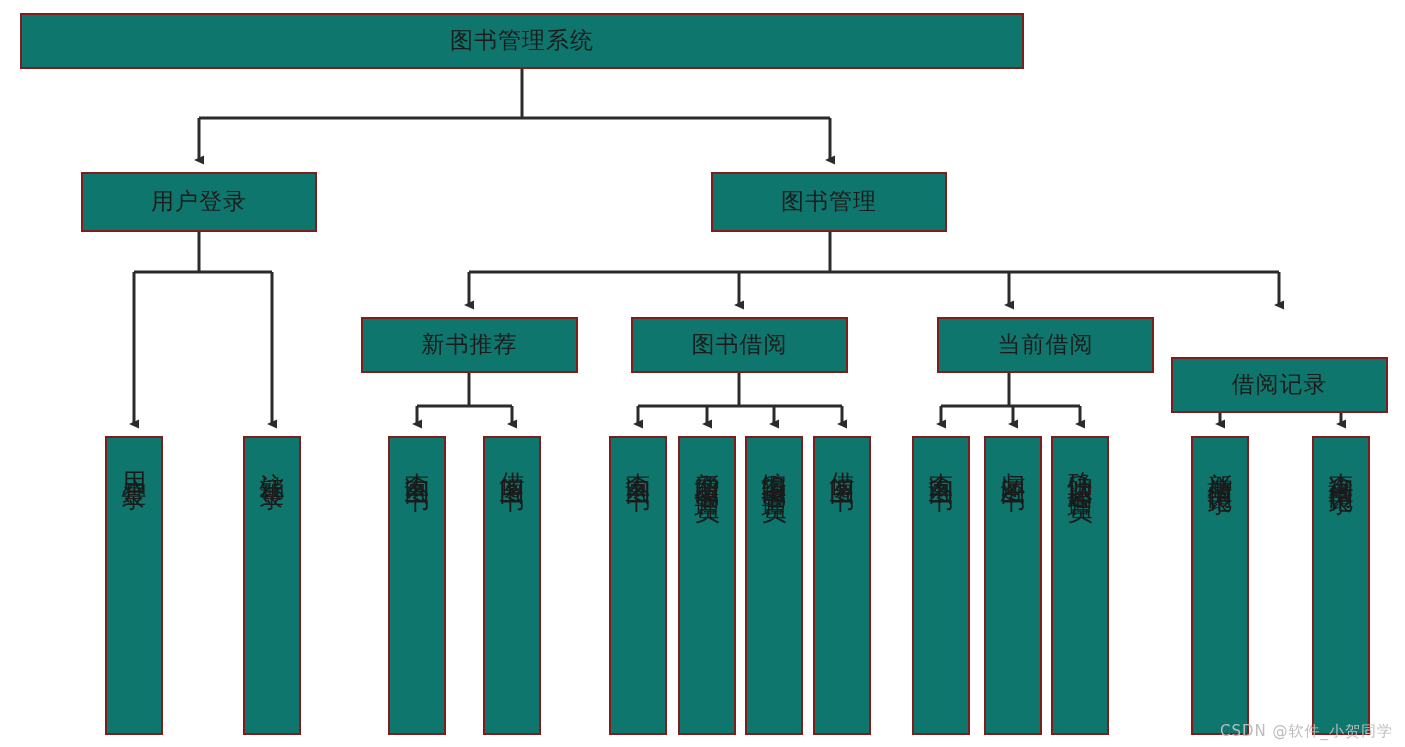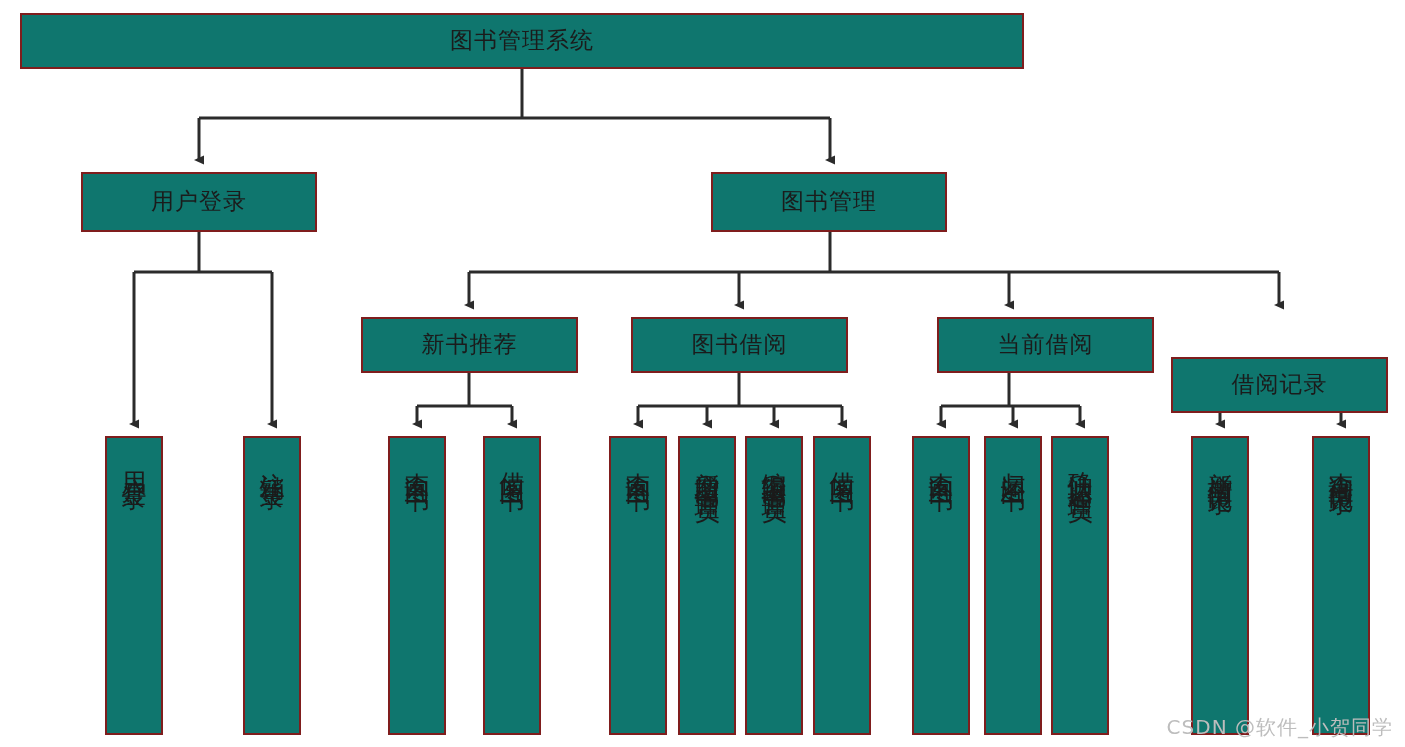--- a/index.html
+++ b/index.html
@@ -56,21 +56,21 @@
     line-height: 1;
     white-space: nowrap;
   }
   .node.vert.tall .label {
     letter-spacing: 4px;
   }
   #watermark {
     position: absolute;
     right: 12px;
     bottom: 6px;
-    font-size: 20px;
+    font-size: 15px;
     color: #bdbdbd;
     letter-spacing: 1px;
     white-space: nowrap;
   }
 </style>
 </head>
 <body>
 
 <div id="canvas">
 

